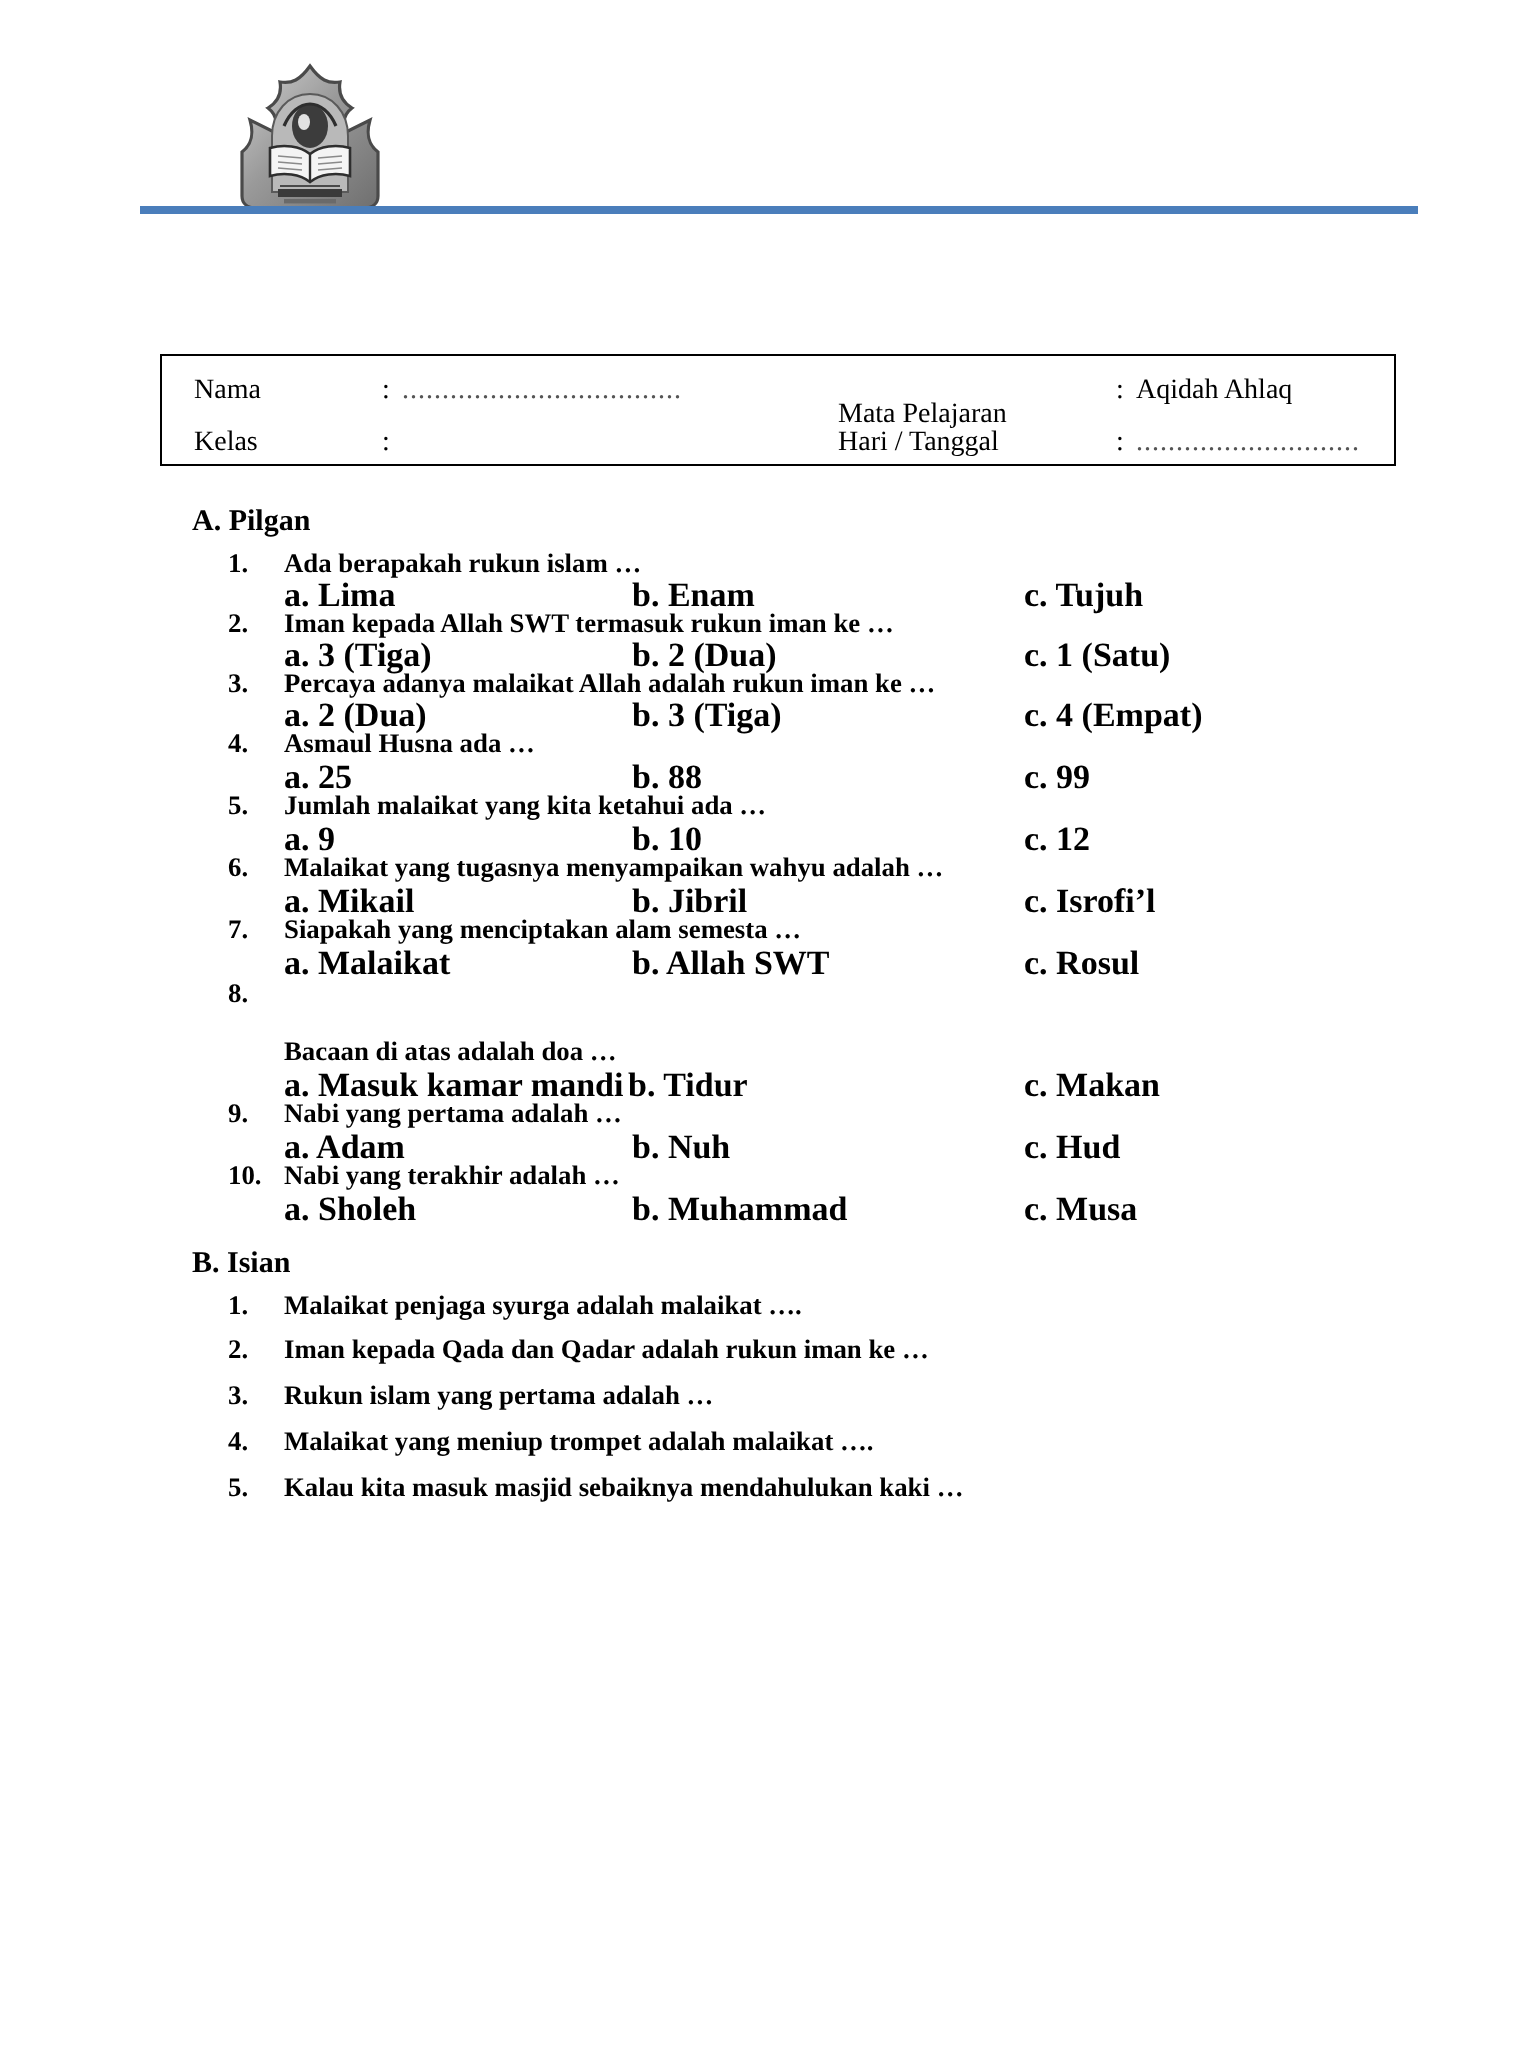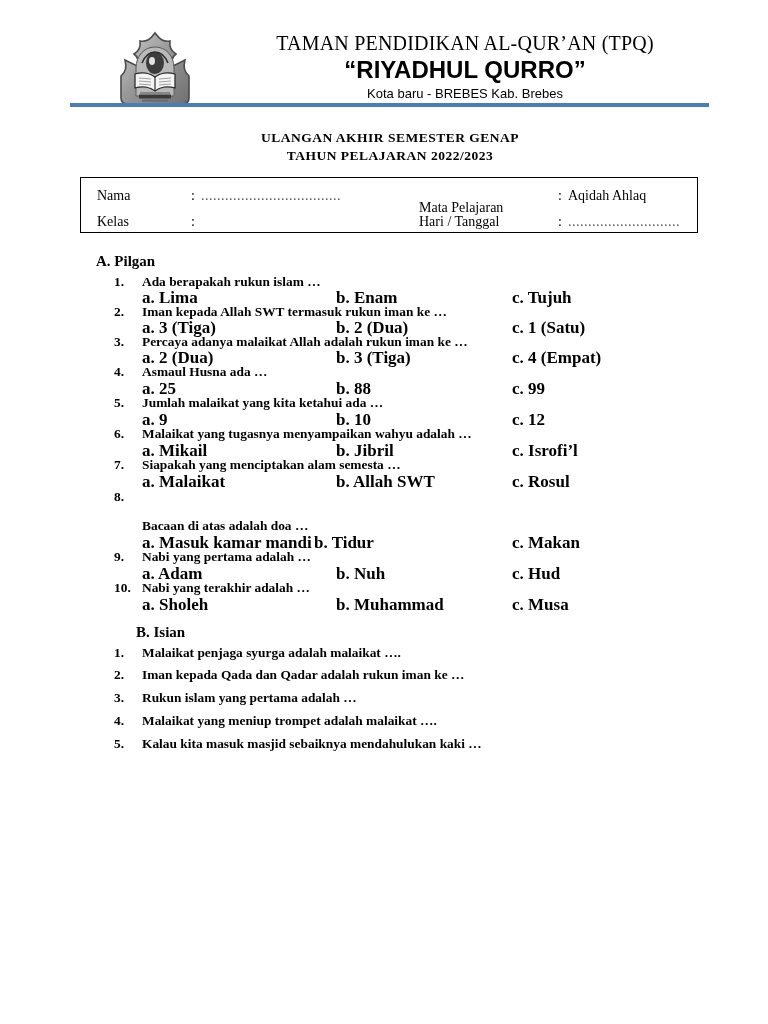--- a/index.html
+++ b/index.html
@@ -160,21 +160,21 @@
   .dots-hari  { left: 487px; top: 0; width: 115px; }
 
   
   .section-head {
     position: absolute;
     font-family: "Liberation Serif", serif;
     font-weight: bold;
     font-size: 15px;
   }
   .sec-a { left: 96px; top: 253px; }
-  .sec-b { left: 96px; top: 624px; margin-left: 40px; }
+  .sec-b { left: 96px; top: 624px; }
 
   .q-list { position: absolute; left: 0; top: 0; }
 
   .q-item {
     position: absolute;
     left: 114px;
     width: 580px;
     font-family: "Liberation Serif", serif;
     font-weight: bold;
     font-size: 13.4px;
@@ -201,21 +201,21 @@
     font-family: "Liberation Serif", serif;
     font-weight: bold;
     font-size: 17px;
     white-space: nowrap;
   }
   .opt {
     position: absolute;
     white-space: nowrap;
   }
   .opt-a { left: 28px; }
-  .opt-b { left: 222px; }
+  .opt-b { left: 202px; }
   .opt-c { left: 398px; }
   .opt-b-near { left: 200px; }
 
   .q-caption {
     position: absolute;
     left: 142px;
     font-family: "Liberation Serif", serif;
     font-weight: bold;
     font-size: 13.4px;
     white-space: nowrap;
@@ -265,34 +265,25 @@
         <path d="M43 47 L43 61" stroke="#2e2e2e" stroke-width="1.2"></path>
         <path d="M27 48 L39 49 M27 51 L39 52 M27 54 L39 55" stroke="#8a8a8a" stroke-width="0.8"></path>
         <path d="M47 49 L59 48 M47 52 L59 51 M47 55 L59 54" stroke="#8a8a8a" stroke-width="0.8"></path>
 
         <path d="M28 63 L58 63" stroke="#4a4a4a" stroke-width="0.9"></path>
         <rect x="27" y="64.5" width="32" height="4" fill="#3a3a3a"></rect>
         <rect x="30" y="69.5" width="26" height="2.2" fill="#6a6a6a"></rect>
       </svg>
     </div>
 
-    <div class="header-text">
-      <div class="org-line1">TAMAN PENDIDIKAN AL-QUR’AN (TPQ)</div>
-      <div class="org-line2">“RIYADHUL QURRO”</div>
-      <div class="org-line3">Kota baru - BREBES Kab. Brebes</div>
-    </div>
   </div>
 
   <div class="rule-blue"></div>
   <div class="rule-blue-thin"></div>
 
-  <div class="exam-title">
-    <div>ULANGAN AKHIR SEMESTER GENAP</div>
-    <div>TAHUN PELAJARAN 2022/2023</div>
-  </div>
 
   <div class="info-box">
 
     <div class="info-row r1">
       <span class="info-label lbl-nama">Nama</span>
       <span class="info-colon col-nama">:</span>
       <span class="dots dots-nama">...................................</span>
 
       <span class="info-label lbl-mapel">Mata Pelajaran</span>
       <span class="info-colon col-mapel">:</span>

